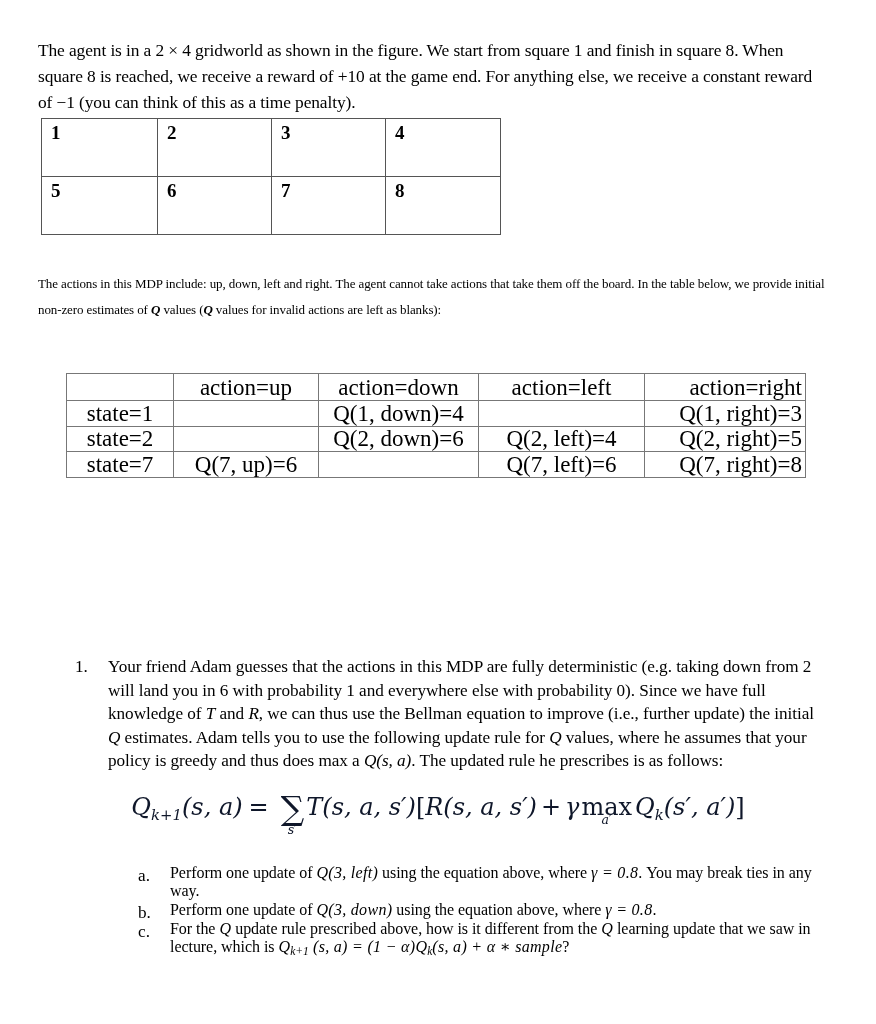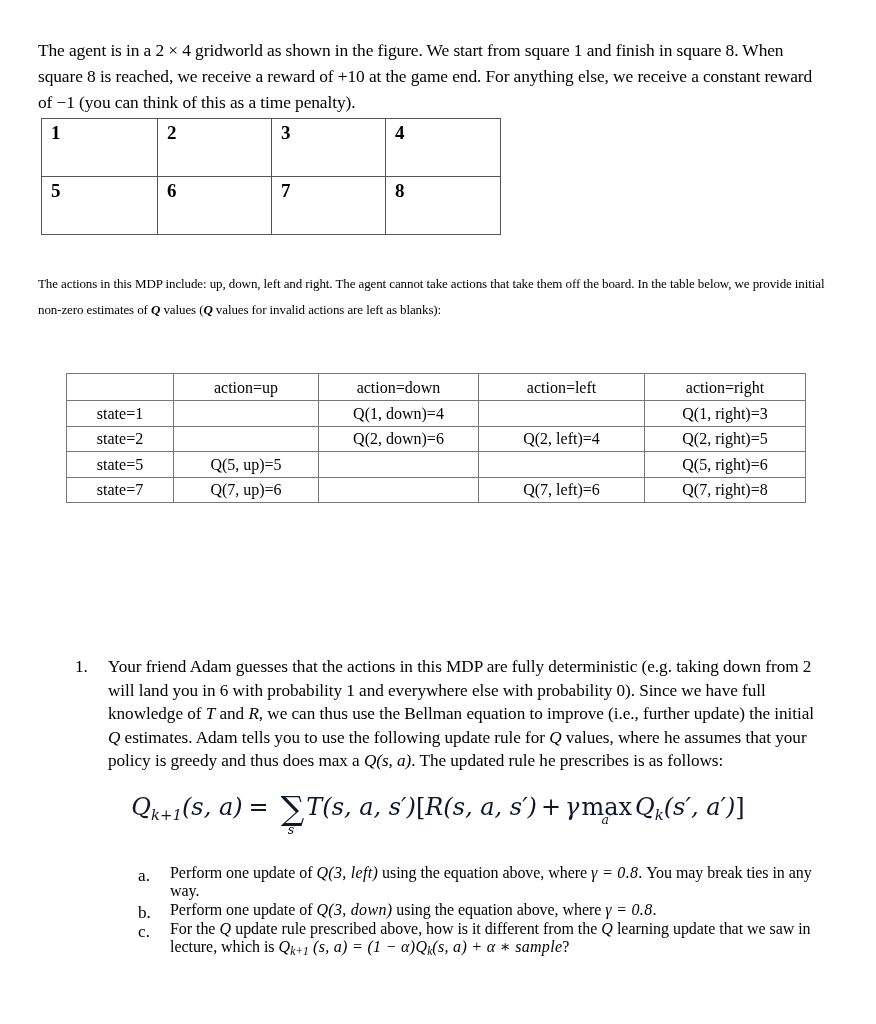--- a/index.html
+++ b/index.html
@@ -72,31 +72,31 @@
     left: 66px;
     top: 373px;
     width: 739px;
     border-collapse: collapse;
     table-layout: fixed;
     font-family: "Liberation Serif", "DejaVu Serif", serif;
   }
   .qtable td {
     border: 1px solid #777777;
     height: 25.5px;
-    font-size: 16px;
+    font-size: 23px;
     line-height: 19px;
     text-align: center;
     padding: 1px 3px;
     white-space: nowrap;
   }
   .qtable td.col-state { width: 107px; }
   .qtable td.col-up    { width: 145px; }
   .qtable td.col-down  { width: 160px; }
   .qtable td.col-left  { width: 166px; margin-left: 16px; }
-  .qtable td.col-right { width: 161px; }
+  .qtable td.col-right { width: 161px; text-align: right; }
   .qtable tr.hdr td { height: 27px; }
 
   
   .q1-num {
     position: absolute;
     left: 75px;
     top: 655px;
     font-size: 17.2px;
     line-height: 23.5px;
   }
@@ -228,27 +228,20 @@
         <td class="col-right">Q(1, right)=3</td>
       </tr>
       <tr>
         <td class="col-state">state=2</td>
         <td class="col-up"></td>
         <td class="col-down">Q(2, down)=6</td>
         <td class="col-left">Q(2, left)=4</td>
         <td class="col-right">Q(2, right)=5</td>
       </tr>
       <tr>
-        <td class="col-state">state=5</td>
-        <td class="col-up">Q(5, up)=5</td>
-        <td class="col-down"></td>
-        <td class="col-left"></td>
-        <td class="col-right">Q(5, right)=6</td>
-      </tr>
-      <tr>
         <td class="col-state">state=7</td>
         <td class="col-up">Q(7, up)=6</td>
         <td class="col-down"></td>
         <td class="col-left">Q(7, left)=6</td>
         <td class="col-right">Q(7, right)=8</td>
       </tr>
     </tbody>
   </table>
 
   <div class="q1-num">1.</div>

